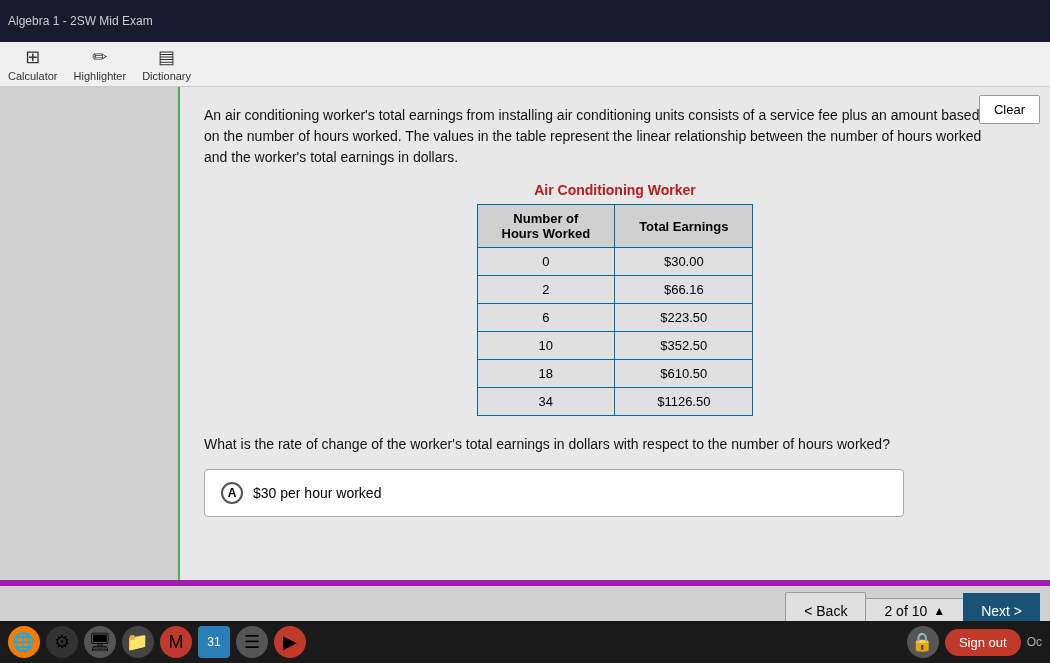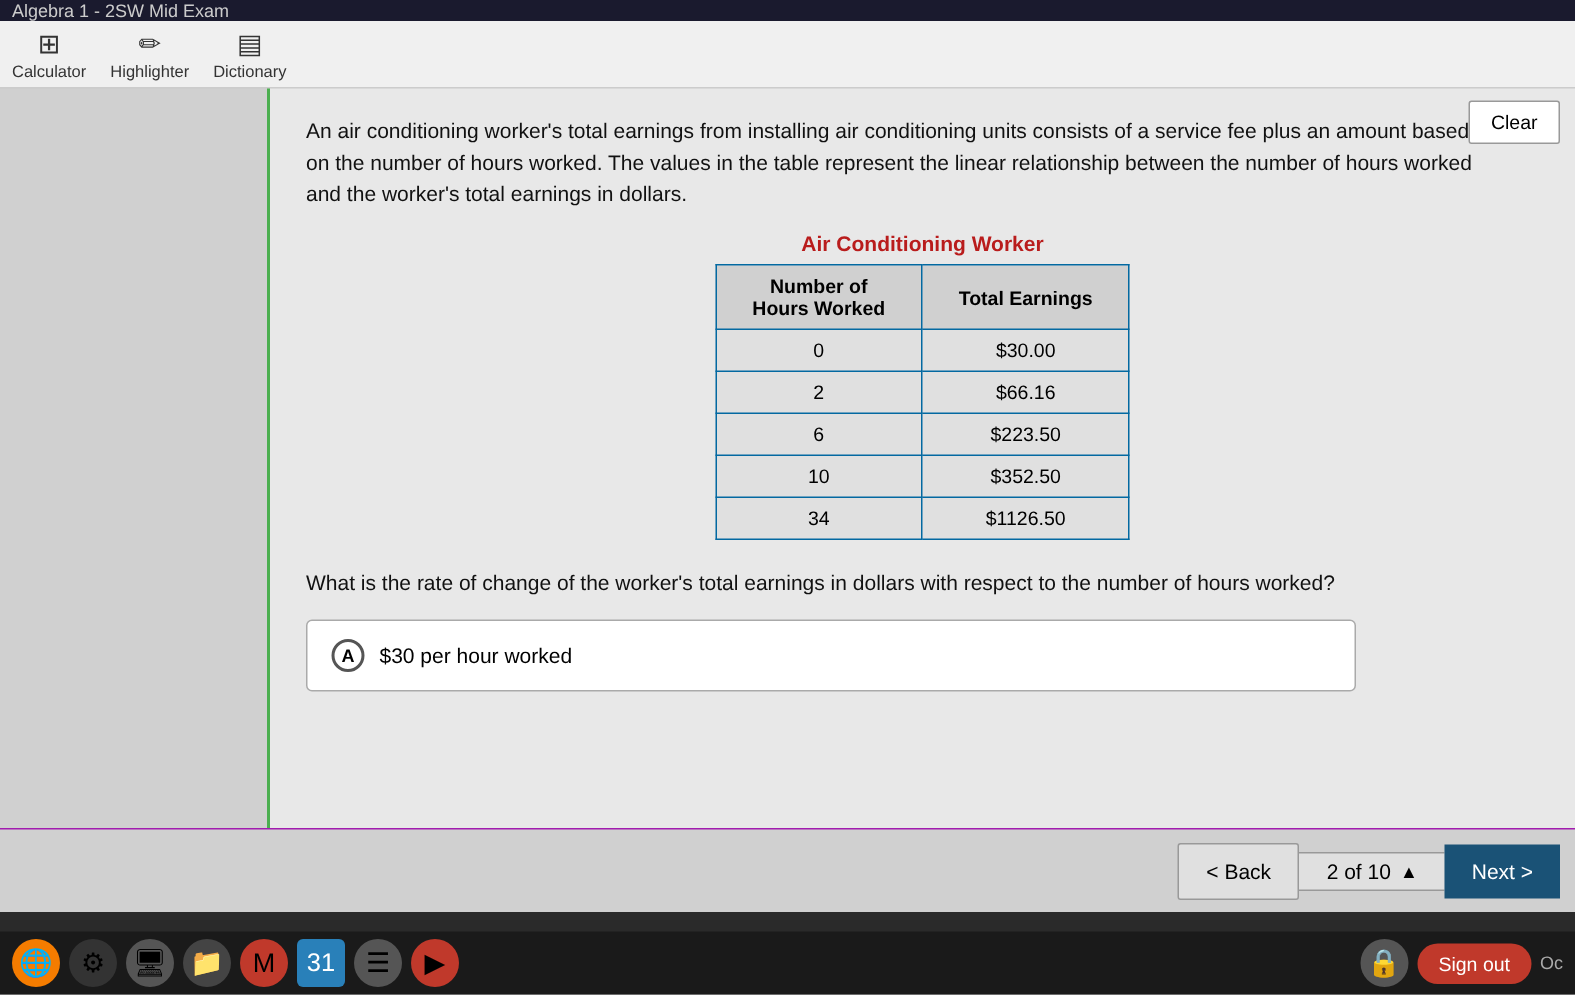--- a/index.html
+++ b/index.html
@@ -10,21 +10,21 @@
       height: 663px;
       overflow: hidden;
       position: relative;
     }
 
     
     .top-bar {
       background: #1a1a2e;
       color: #ccc;
       font-size: 12px;
-      padding: 0 8px;
+      padding: 14px 8px;
       display: flex;
       align-items: center;
     }
 
     
     .toolbar {
       background: #f0f0f0;
       display: flex;
       align-items: center;
       padding: 4px 8px;
@@ -143,21 +143,21 @@
     }
 
     
     .bottom-nav {
       background: #d0d0d0;
       display: flex;
       align-items: center;
       justify-content: flex-end;
       padding: 8px 10px;
       gap: 0;
-      border-top: 1px solid #a21caf;
+      border-top: 6px solid #a21caf;
       height: 56px;
     }
     .back-button {
       background: #e0e0e0;
       border: 1px solid #999;
       padding: 10px 18px;
       font-size: 14px;
       cursor: pointer;
       border-radius: 2px;
       display: flex;
@@ -277,20 +277,24 @@
           </tr>
           <tr>
             <td>6</td>
             <td>$223.50</td>
           </tr>
           <tr>
             <td>10</td>
             <td>$352.50</td>
           </tr>
           <tr>
+            <td>18</td>
+            <td>$610.50</td>
+          </tr>
+          <tr>
             <td>34</td>
             <td>$1126.50</td>
           </tr>
         </tbody>
     </table>
 
     <p class="sub-question">What is the rate of change of the worker's total earnings in dollars with respect to the number of hours worked?</p>
 
     <div class="answer-box">
       <div class="answer-circle">
@@ -309,20 +313,20 @@
   </div>
   <button class="next-button">Next &gt;</button>
 </div>
 
 <div class="taskbar">
   <div class="taskbar-icon" style="background:#f57c00;">🌐</div>
   <div class="taskbar-icon" style="background:#333;">⚙</div>
   <div class="taskbar-icon" style="background:#555;">🖥</div>
   <div class="taskbar-icon" style="background:#444;">📁</div>
   <div class="taskbar-icon" style="background:#c0392b;">M</div>
-  <div class="taskbar-icon" style="background:#2980b9; color:white; font-size:17px; border-radius:4px;">31</div>
+  <div class="taskbar-icon" style="background:#2980b9; color:white; font-size:12px; border-radius:4px;">31</div>
   <div class="taskbar-icon" style="background:#555;">☰</div>
   <div class="taskbar-icon" style="background:#c0392b;">▶</div>
   <div class="taskbar-spacer"></div>
   <div class="taskbar-icon" style="background:#555;">🔒</div>
   <button class="sign-out-btn">Sign out</button>
   <span class="taskbar-right-text">Oc</span>
 </div>
 
 </body></html>

